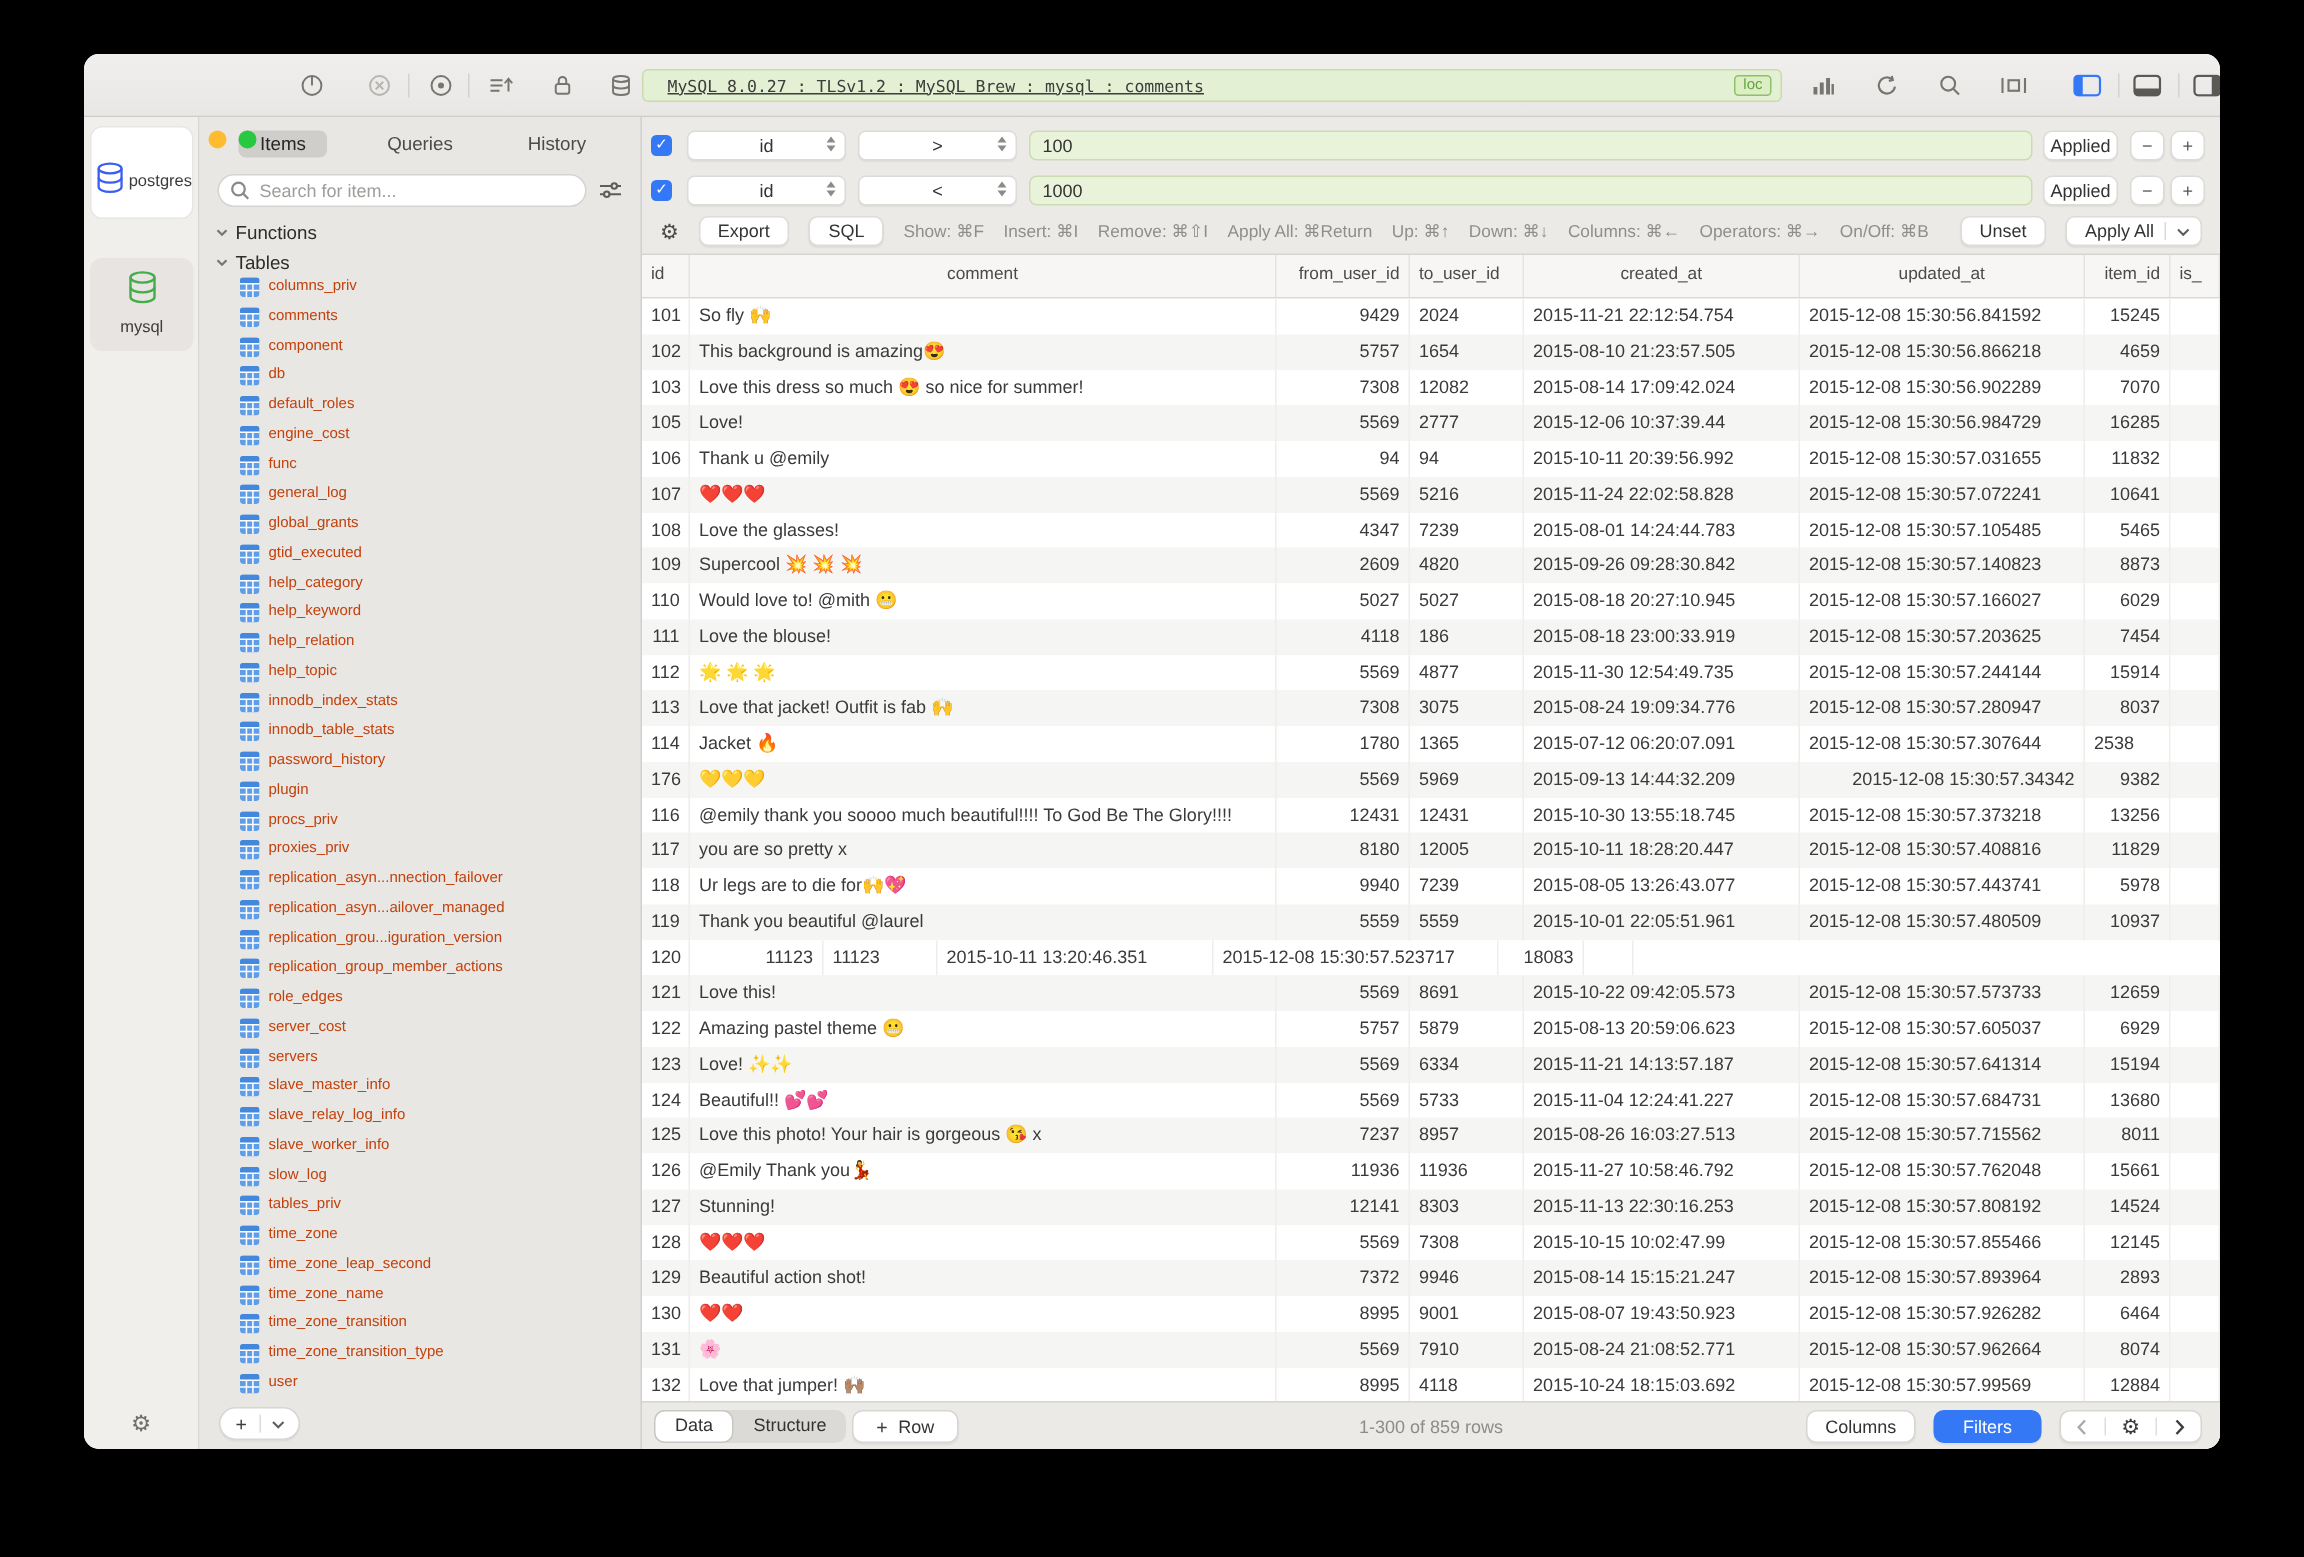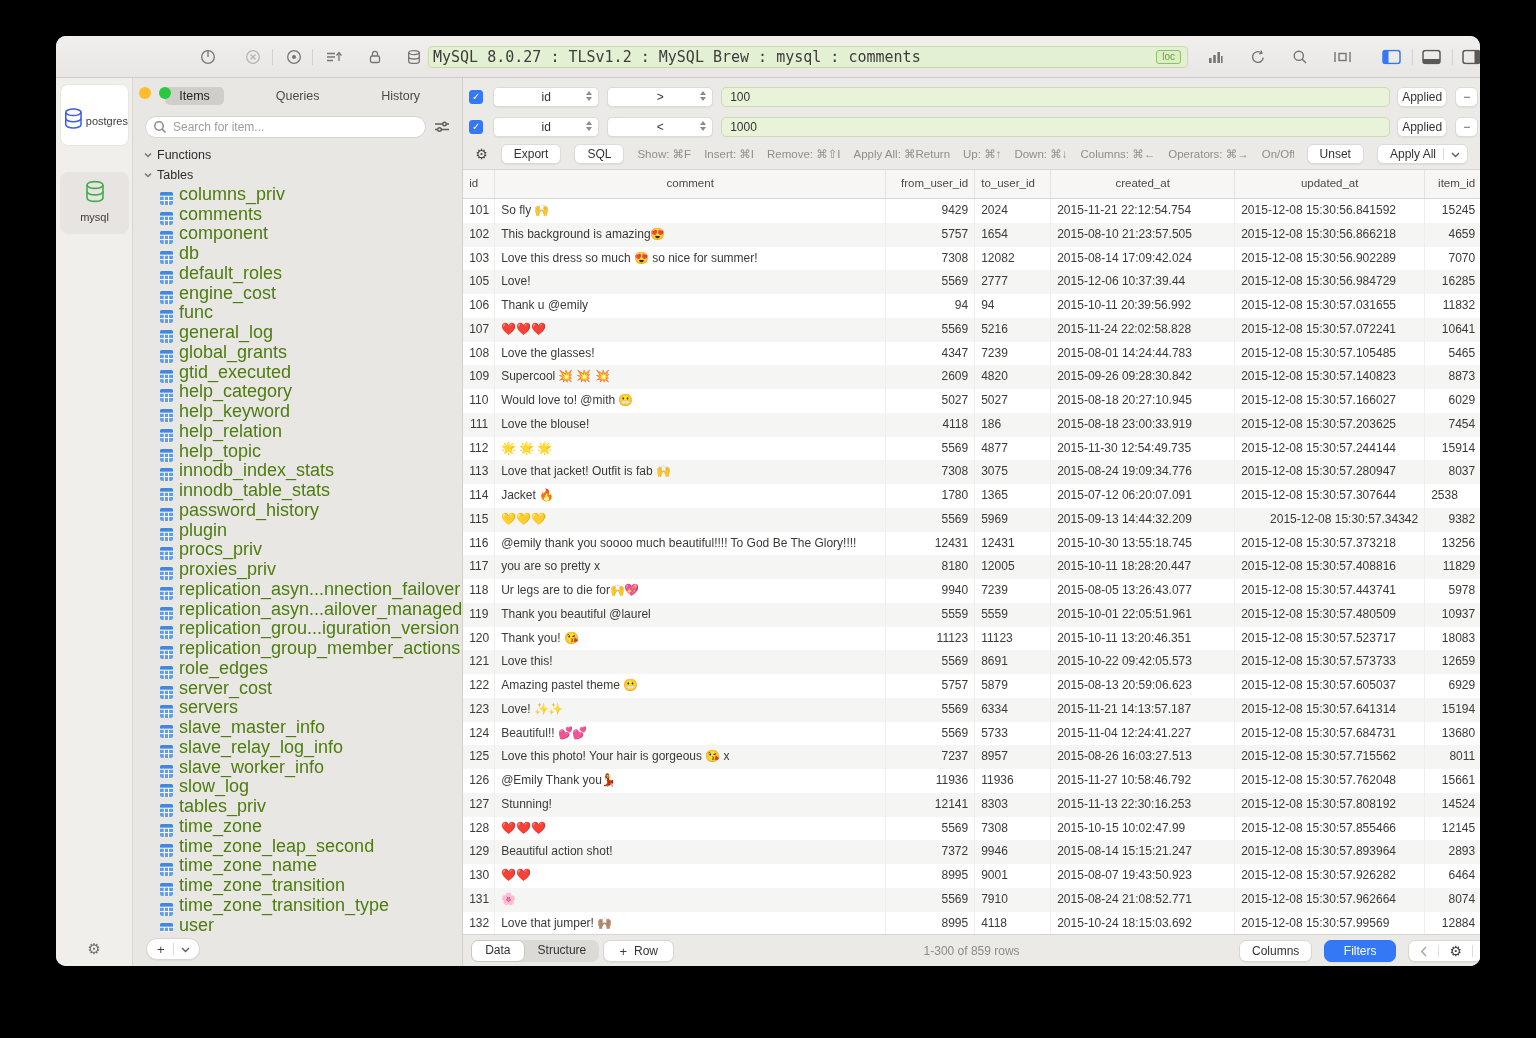--- a/index.html
+++ b/index.html
@@ -14,22 +14,22 @@
               position:relative; }
   .traffic { position:absolute; left:63px; top:51px; display:flex; gap:8px; }
   .tl { width:12px; height:12px; border-radius:50%; }
   .tl.r{ background:#ff5f57; } .tl.y{ background:#febc2e; } .tl.g{ background:#28c840; }
   .tbicon { position:absolute; top:50%; transform:translateY(-50%); color:#76756f; display:flex; align-items:center; }
   .tbicon svg { display:block; }
   .tbdiv { position:absolute; top:13px; width:1px; height:16px; background:#d4d2cf; }
   .sqltxt { font-size:10px; font-weight:bold; letter-spacing:.4px; color:#76756f; }
   .conntitle { position:absolute; left:372px; top:10px; width:760px; height:22px; background:#e3f0d3;
                border:1px solid #c8dcab; border-radius:4px; display:flex; align-items:center; }
-  .conntitle .ct { font-family:"DejaVu Sans Mono",monospace; font-size:15px; color:#3d3d3b; padding-left:4px;
-                   white-space:nowrap; }
+  .conntitle .ct { font-family:"DejaVu Sans Mono",monospace; font-size:11px; color:#3d3d3b; padding-left:16px;
+                   white-space:nowrap;text-decoration:underline; }
   .locbadge { position:absolute; right:6px; top:3px; height:14px; padding:0 5px; border:1px solid #8cc06a;
               border-radius:3px; color:#61a63e; background:#ddedc4; font-size:10px; line-height:12px; }
 
   
   .content { flex:1; display:flex; min-height:0; }
   .strip { flex:0 0 77px; background:#f1efec; border-right:1px solid #d8d6d3; position:relative; }
   .conn { position:absolute; left:4px; width:69px; height:62px; border-radius:8px; text-align:center; padding-top:8px; }
   .conn.pg { top:6px; background:#ffffff; border:1px solid #e8e6e3; }
   .conn.my { top:94px; background:#e7e4e1; }
   .connlabel { display:block; font-size:11px; color:#3c3c3a; margin-top:3px; }
@@ -42,21 +42,21 @@
   .sidetab.active .pill { background:#d0cecb; color:#262624; }
   .searchrow { margin:9px 12px 3px; display:flex; align-items:center; gap:8px; position:relative; }
   .searchbox { flex:1; height:22px; border:1px solid #d6d4d1; border-radius:11px; background:#fff;
                font-size:12px; color:#333; padding:0 8px 0 27px; outline:none; font-family:inherit; }
   .searchbox::placeholder { color:#9d9d9b; }
   .searchmag { position:absolute; left:8px; top:4px; }
   .tune { color:#5d5d5b; display:flex; }
   .tree { flex:1; overflow:hidden; padding-top:4px; }
   .sect { display:flex; align-items:center; height:20px; padding-left:11px; gap:5px; font-size:12.5px; color:#2c2c2a; }
   .chev { width:8px; height:8px; display:inline-flex; }
-  .titem { display:flex; align-items:flex-end; height:19.75px; padding-left:27px; gap:6px; font-size:18px; color:#4d7c0f;
+  .titem { display:flex; align-items:flex-start; height:19.75px; padding-left:27px; gap:6px; font-size:10px; color:#c2410c;
            white-space:nowrap; }
   .ticon { display:flex; width:13px; height:13px; }
   .sidebottom { flex:0 0 34px; display:flex; align-items:center; padding-left:13px; }
   .addbtn { height:22px; background:#fff; border:1px solid #d8d6d3; border-radius:11px; display:flex; align-items:center;
             box-shadow:0 1px 1px rgba(0,0,0,.05); }
   .addbtn .ap { padding:0 8px 0 10px; font-size:13px; color:#3c3c3a; }
   .addbtn .adiv { width:1px; height:12px; background:#dddbd8; }
   .addbtn .ac { padding:0 9px 0 7px; display:flex; }
 
   .main { flex:1; display:flex; flex-direction:column; background:#fff; min-width:0; }
@@ -1089,21 +1089,21 @@
               <div class="gcell" style="width: 32px; text-align: right;">114</div>
               <div class="gcell" style="width: 391px; text-align: left;">Jacket 🔥</div>
               <div class="gcell" style="width: 89px; text-align: right;">1780</div>
               <div class="gcell" style="width: 76px; text-align: left;">1365</div>
               <div class="gcell" style="width: 184px; text-align: left;">2015-07-12 06:20:07.091</div>
               <div class="gcell" style="width: 190px; text-align: left;">2015-12-08 15:30:57.307644</div>
               <div class="gcell" style="width: 57px; ">2538</div>
               <div class="gcell" style="width: 33px; text-align: left;"></div>
             </div>
             <div class="grow">
-              <div class="gcell" style="width: 32px; text-align: right;">115</div>
+              <div class="gcell" style="width: 32px; text-align: right;">176</div>
               <div class="gcell" style="width: 391px; text-align: left;">💛💛💛</div>
               <div class="gcell" style="width: 89px; text-align: right;">5569</div>
               <div class="gcell" style="width: 76px; text-align: left;">5969</div>
               <div class="gcell" style="width: 184px; text-align: left;">2015-09-13 14:44:32.209</div>
               <div class="gcell" style="width: 190px; text-align: right;">2015-12-08 15:30:57.34342</div>
               <div class="gcell" style="width: 57px; text-align: right;">9382</div>
               <div class="gcell" style="width: 33px; text-align: left;"></div>
             </div>
             <div class="grow">
               <div class="gcell" style="width: 32px; text-align: right;">116</div>
@@ -1140,21 +1140,20 @@
               <div class="gcell" style="width: 391px; text-align: left;">Thank you beautiful @laurel</div>
               <div class="gcell" style="width: 89px; text-align: right;">5559</div>
               <div class="gcell" style="width: 76px; text-align: left;">5559</div>
               <div class="gcell" style="width: 184px; text-align: left;">2015-10-01 22:05:51.961</div>
               <div class="gcell" style="width: 190px; text-align: left;">2015-12-08 15:30:57.480509</div>
               <div class="gcell" style="width: 57px; text-align: right;">10937</div>
               <div class="gcell" style="width: 33px; text-align: left;"></div>
             </div>
             <div class="grow">
               <div class="gcell" style="width: 32px; text-align: right;">120</div>
-              <div class="gcell" style="width: 391px; text-align: left;">Thank you! 😘</div>
               <div class="gcell" style="width: 89px; text-align: right;">11123</div>
               <div class="gcell" style="width: 76px; text-align: left;">11123</div>
               <div class="gcell" style="width: 184px; text-align: left;">2015-10-11 13:20:46.351</div>
               <div class="gcell" style="width: 190px; text-align: left;">2015-12-08 15:30:57.523717</div>
               <div class="gcell" style="width: 57px; text-align: right;">18083</div>
               <div class="gcell" style="width: 33px; text-align: left;"></div>
             </div>
             <div class="grow">
               <div class="gcell" style="width: 32px; text-align: right;">121</div>
               <div class="gcell" style="width: 391px; text-align: left;">Love this!</div>

